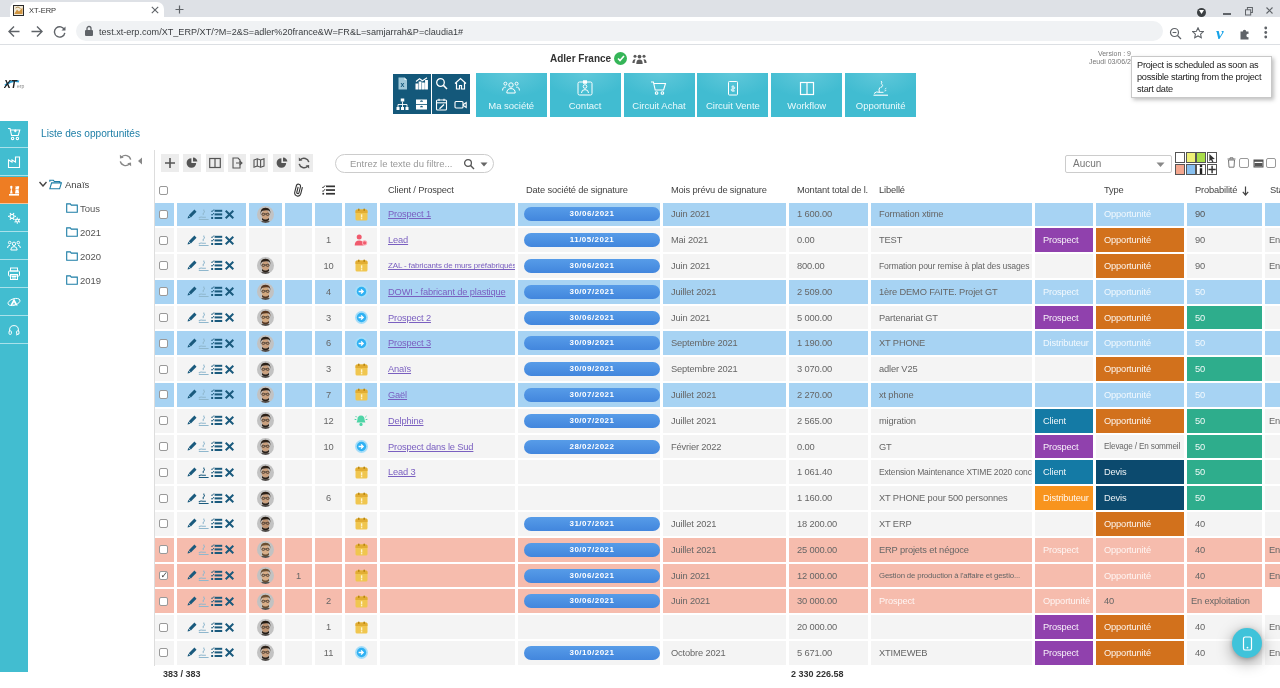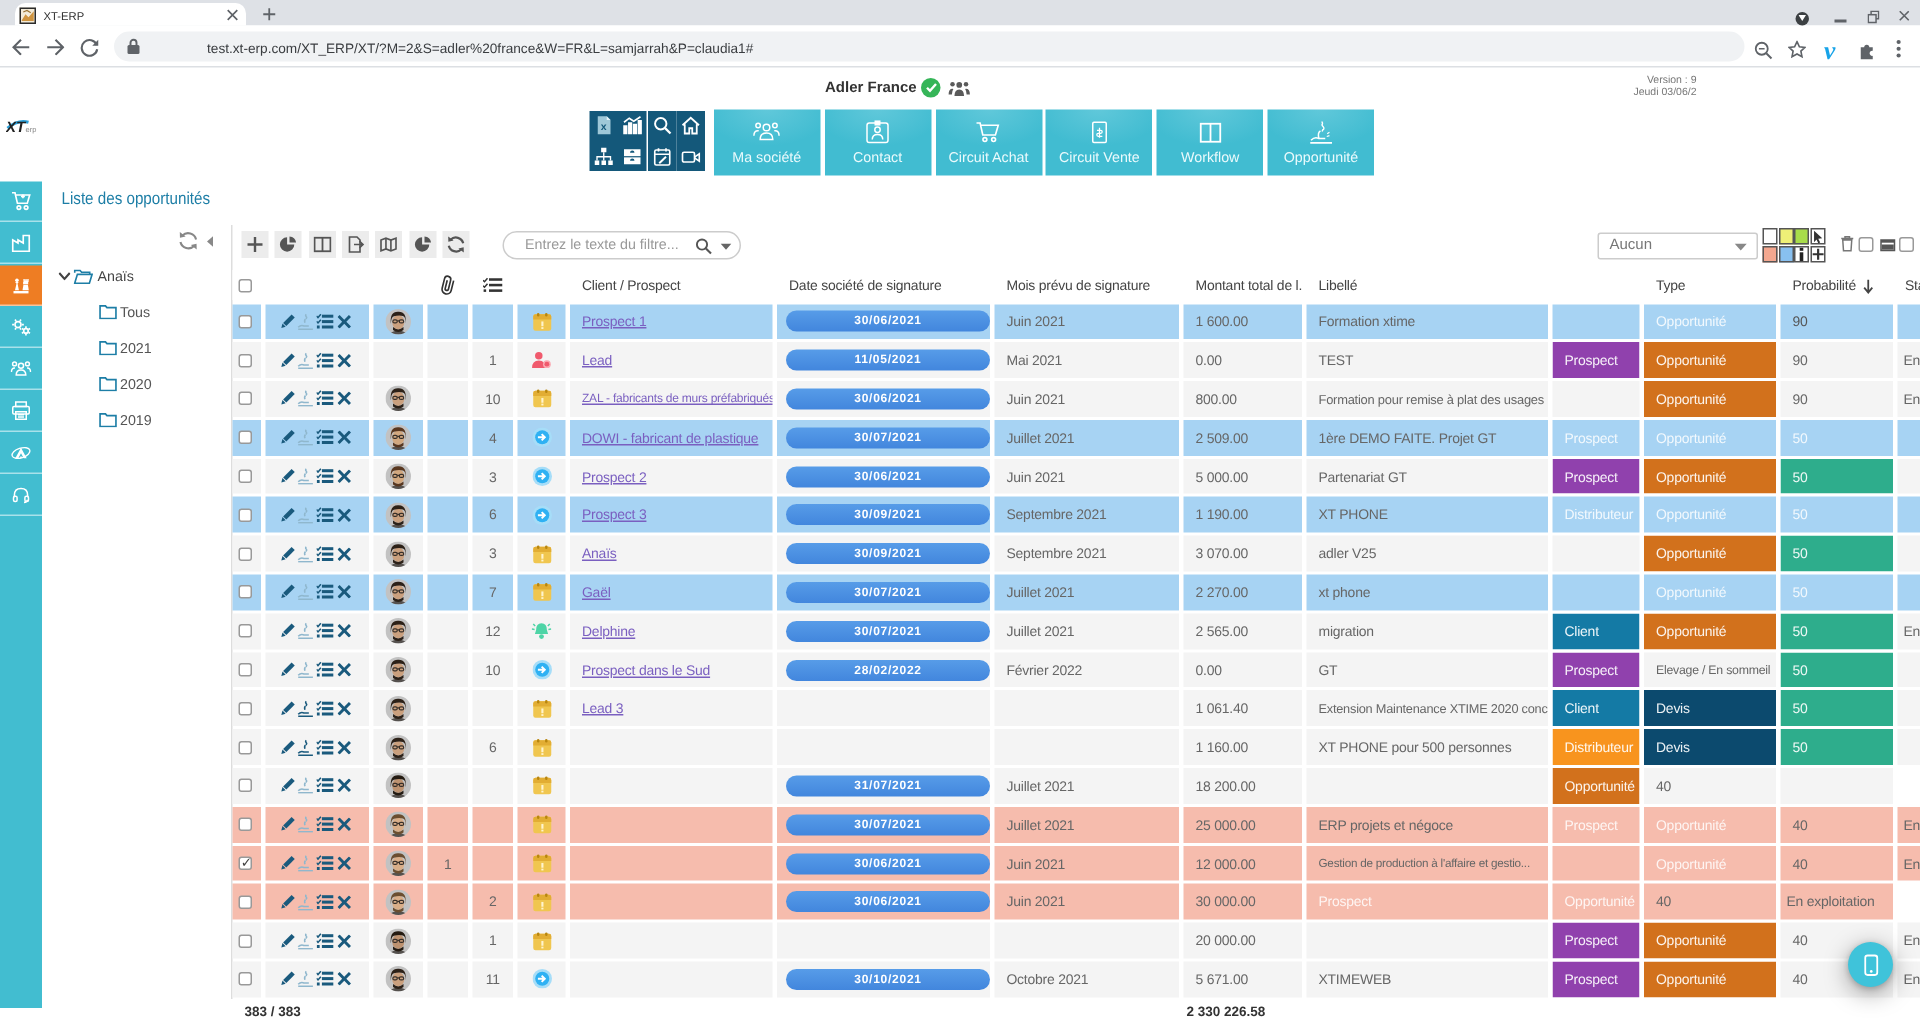--- a/index.html
+++ b/index.html
@@ -7,21 +7,21 @@
     font-family:"Liberation Sans", sans-serif; }
   #stage { position:relative; width:1280px; height:688px; overflow:hidden; }
   .abs { position:absolute; }
   svg { display:block; }
 
   #tabstrip { left:0; top:0; width:1280px; height:17px; background:#dee1e6; }
   #tab { left:10px; top:2px; width:154px; height:15px; background:#fff; border-radius:7px 7px 0 0; }
   #tabtitle { left:29px; top:6px; font-size:7.5px; color:#333; }
   #toolbar { left:0; top:17px; width:1280px; height:28px; background:#fff; border-bottom:1px solid #dcdfe3; }
   #omnibox { left:76px; top:21px; width:1087px; height:20px; background:#f0f2f4; border-radius:10px; }
-  #urltext { left:99px; top:27px; font-size:9.1px; color:#3a3d40; white-space:nowrap;margin-left:39px; }
+  #urltext { left:99px; top:27px; font-size:9.1px; color:#3a3d40; white-space:nowrap; }
 
   #adler { left:550px; top:53px; font-size:10px; font-weight:bold; color:#333; }
   #tooltip { left:1131px; top:56px; width:141px; height:42px; background:#fff;
     border:1px solid #c8c8c8; box-shadow:2px 2px 4px rgba(0,0,0,0.25);
     font-size:9.2px; color:#222; padding:3px 5px; line-height:11.8px; z-index:30; white-space:nowrap; letter-spacing:-0.25px; }
 
   .navbtn { position:absolute; top:73px; width:71px; height:44px;
     background:radial-gradient(ellipse 60% 55% at 50% 0%, #60c8da 0%, #41bcd1 100%); color:#eafafc; font-size:9.5px; text-align:center; }
   .navbtn .lbl { position:absolute; bottom:6px; width:100%; }
   .navbtn svg { margin:7px auto 0; }
@@ -158,20 +158,21 @@
         <path d="M4.3 10 Q4.3 5.6 7.5 5.6 Q10.7 5.6 10.7 10 Z"></path>
         <circle cx="3" cy="2.2" r="1.5"></circle>
         <path d="M0.4 9 Q0.4 5.2 3 5.2 L3.6 5.4 Q2.6 6.8 2.6 9 Z"></path>
         <circle cx="12" cy="2.2" r="1.5"></circle>
         <path d="M14.6 9 Q14.6 5.2 12 5.2 L11.4 5.4 Q12.4 6.8 12.4 9 Z"></path>
       </g>
     </svg>
 
   <div class="abs" style="left:1079px;top:50px;font-size:7px;color:#777;width:52px;text-align:right;">Version :&nbsp;9</div>
   <div class="abs" style="left:1079px;top:57.5px;font-size:7px;color:#777;width:52px;text-align:right;">Jeudi 03/06/2</div>
+  <div class="abs" id="tooltip">Project is scheduled as soon as<br>possible starting from the project<br>start date</div>
   <div class="gridcell" style="left:392.6px;top:74.0px;display:flex;align-items:center;justify-content:center">
       <svg width="13" height="13" viewBox="0 0 13 13">
         <path d="M2.5 0.5 h6 l2.5 2.5 v9.5 h-8.5 z" fill="#9fc8d8"></path>
         <path d="M8.5 0.5 l2.5 2.5 h-2.5 z" fill="#e6f2f7"></path>
         <text x="6.5" y="9.5" font-size="7" font-weight="bold" fill="#14587a" text-anchor="middle" font-family="Liberation Sans">x</text>
       </svg>
     </div>
     <div class="gridcell" style="left:412.2px;top:74.0px;display:flex;align-items:center;justify-content:center">
       <svg width="13" height="13" viewBox="0 0 13 13">
         <g stroke="#fff" fill="#fff">
@@ -1572,20 +1573,21 @@
             <rect x="5.9" y="6.3" width="1.4" height="3.2" fill="#fff4cf"></rect>
             <rect x="5.9" y="10.1" width="1.4" height="1.2" fill="#fff4cf"></rect>
           </svg>
         </div>
         <div></div>
         <div>
           <span class="pill">31/07/2021</span>
         </div>
         <div class="pl">Juillet 2021</div>
         <div class="pl">18 200.00</div>
+        <div class="pl">XT ERP</div>
         <div></div>
         <div>
           <span class="badge bOrange">Opportunité</span>
         </div>
         <div class="pl">40</div>
         <div style="padding-left:4px;white-space:nowrap"></div>
       </div>
 <div class="row bgS">
         <div>
           <span class="cb"></span>

